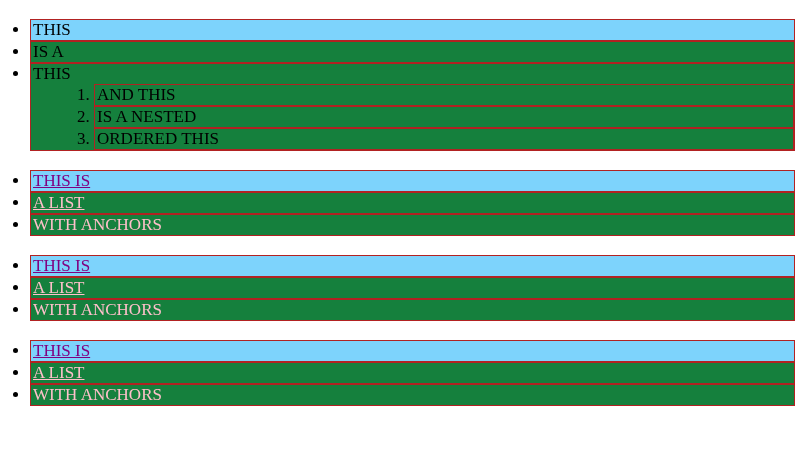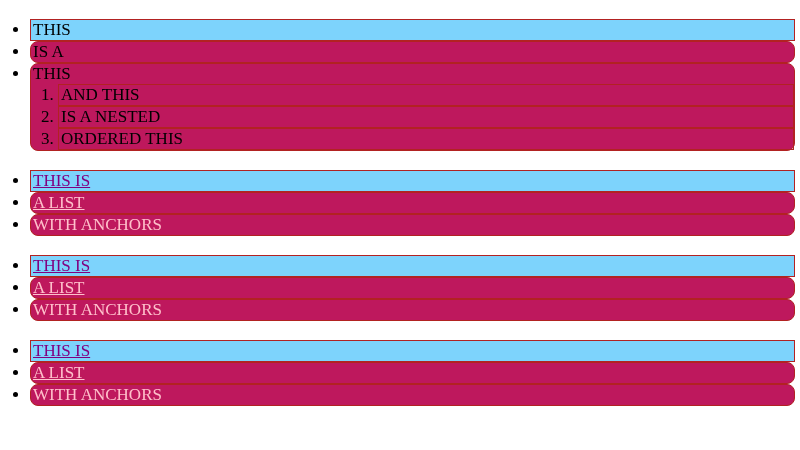--- a/index.html
+++ b/index.html
@@ -15,28 +15,28 @@
   ul.top-list {
     margin: 19px 5px 19px 0;
     padding-left: 30px;
     list-style: disc outside;
   }
   li.row {
     border: 1px solid #b22222;
     line-height: 20px;
     padding-left: 2px;
   }
-  li.row.gray { background: #be185d; border-radius: 8px; }
+  li.row.gray { background: #15803d; }
   li.row.white { background: #7dd3fc; }
   ol.nested {
     margin: 0;
     padding-left: 25px;
     list-style: decimal outside;
   }
-  ol.nested li.row { background: transparent; }
+  ol.nested li.row { background: transparent; margin-left: 36px; }
   a.visited-link { color: #800080; }
   a.pink-underline-link { color: #ffc0cb; text-decoration: underline; text-align: right; }
   a.pink-plain-link { color: #ffc0cb; text-decoration: none; text-align: center; }
 </style>
 </head>
 <body>
 
 <ul class="top-list">
   <li class="row white">THIS</li>
   <li class="row gray">IS A</li>

